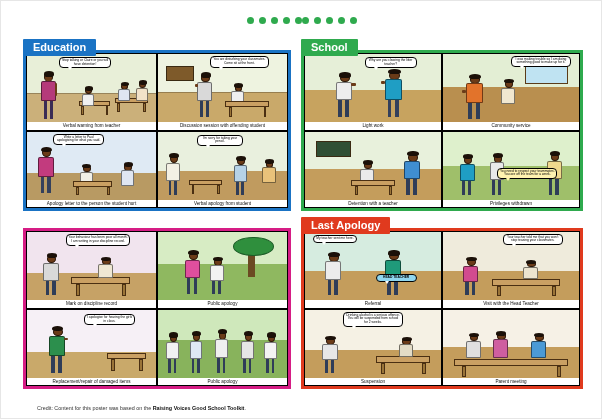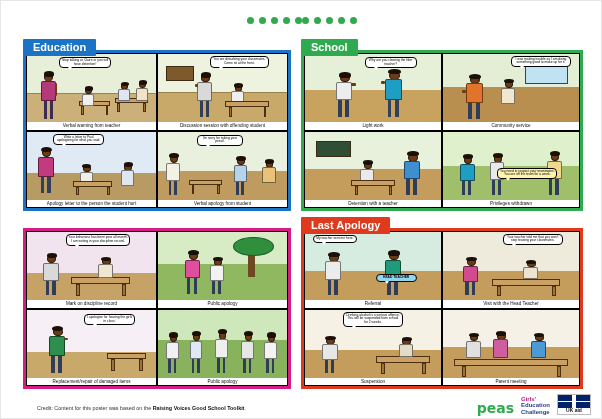--- a/index.html
+++ b/index.html
@@ -648,29 +648,14 @@
           <div class="caption">Parent meeting</div>
         </div>
       </div>
     </div>
   </div>
 
   <div class="credit">
     <span>Credit: Content for this poster was based on the </span><b>Raising Voices Good School Toolkit</b><span>.</span>
   </div>
 
-  <div class="logos">
-    <div class="logo-peas">peas</div>
-    <div class="logo-gec">
-      <div class="l1">Girls'</div>
-      <div class="l2">Education</div>
-      <div class="l3">Challenge</div>
-    </div>
-    <div class="logo-ukaid">
-      <div class="flag"></div>
-      <div class="ukaid-text">
-        <span>UK</span>
-        <span>aid</span>
-      </div>
-    </div>
-  </div>
 
 </div>
 
 </body></html>

